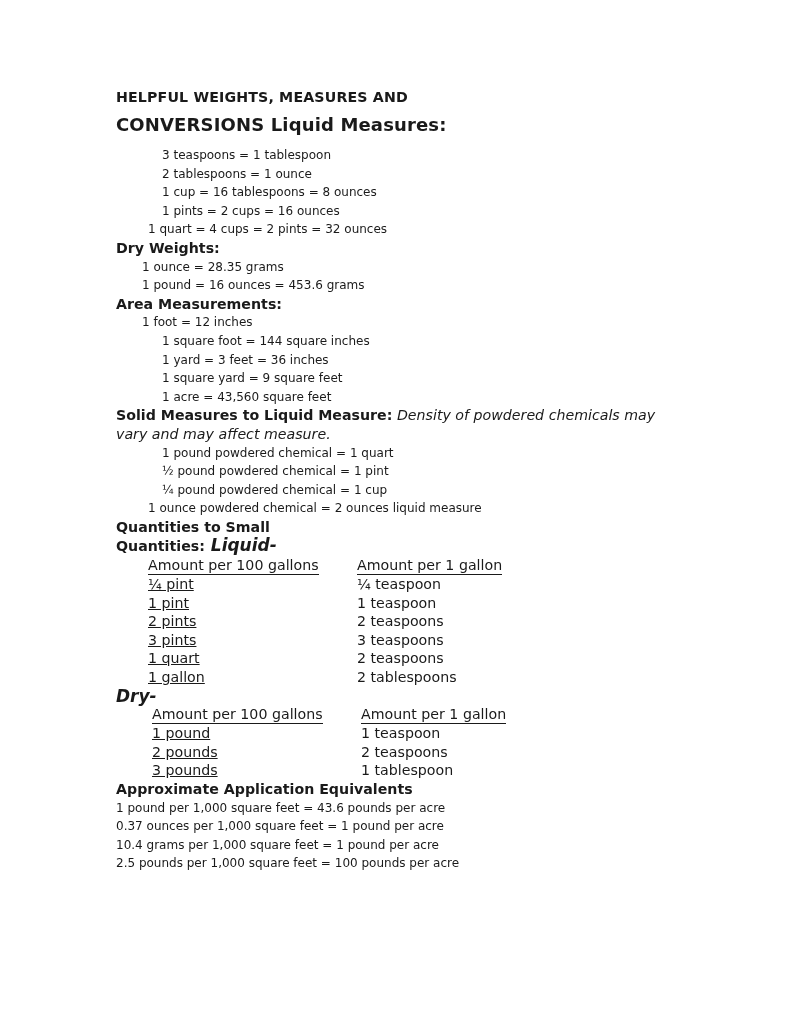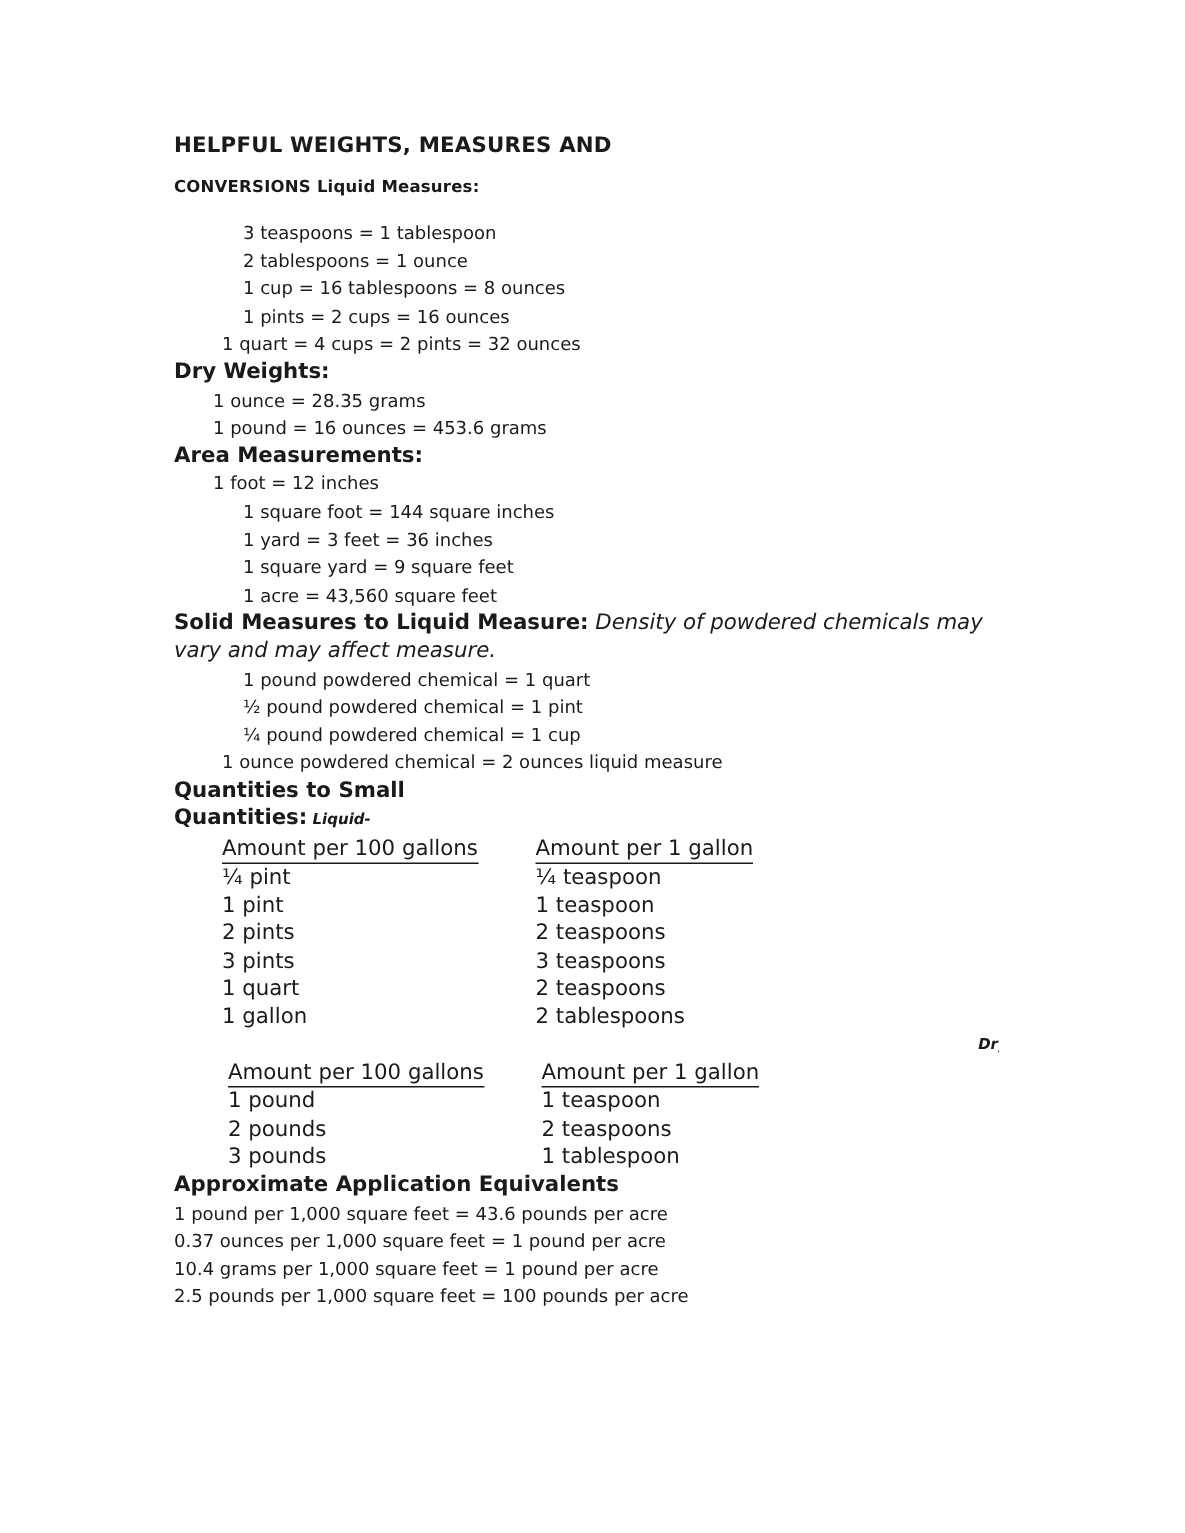--- a/index.html
+++ b/index.html
@@ -34,21 +34,21 @@
 
   .doc-title {
     font-weight: bold;
     font-size: 14.2px;
     line-height: 18px;
     letter-spacing: 0.15px;
     margin: 0 0 10px 0;
   }
   .doc-subtitle {
     font-weight: bold;
-    font-size: 11px;
+    font-size: 18px;
     line-height: 18px;
     letter-spacing: 0.15px;
     margin: 0 0 12px 0;
   }
 
   .section-heading {
     font-weight: bold;
     font-size: 14.2px;
     line-height: 18.6px;
     margin: 0;
@@ -56,24 +56,23 @@
   .section-heading.inline-note {
     font-weight: bold;
   }
   .section-heading .note {
     font-weight: normal;
     font-style: italic;
   }
   .heading-italic {
     font-weight: bold;
     font-style: italic;
-    font-size: 10px;
-    line-height: 18.6px;
-    margin: 0;
-    text-align: right;
+    font-size: 17px;
+    line-height: 18.6px;
+    margin: 0;
   }
 
   .line {
     font-size: 12px;
     line-height: 18.6px;
     margin: 0;
     white-space: pre;
   }
 
   
@@ -91,21 +90,21 @@
     table-layout: fixed;
     width: 470px;
   }
   .conv-table td {
     padding: 0;
     font-size: 14.2px;
     line-height: 18.6px;
     vertical-align: top;
     white-space: pre;
   }
-  .conv-table .col-a { width: 209px; }
+  .conv-table .col-a { width: 209px; text-decoration: underline; }
   .conv-table .col-b { width: 261px; }
   .conv-table thead td {
     padding-bottom: 0px;
   }
   .conv-table thead .hdr-text {
     display: inline-block;
     border-bottom: 1.6px solid #1a1a1a;
     padding-bottom: 0px;
     line-height: 17px;
   }

